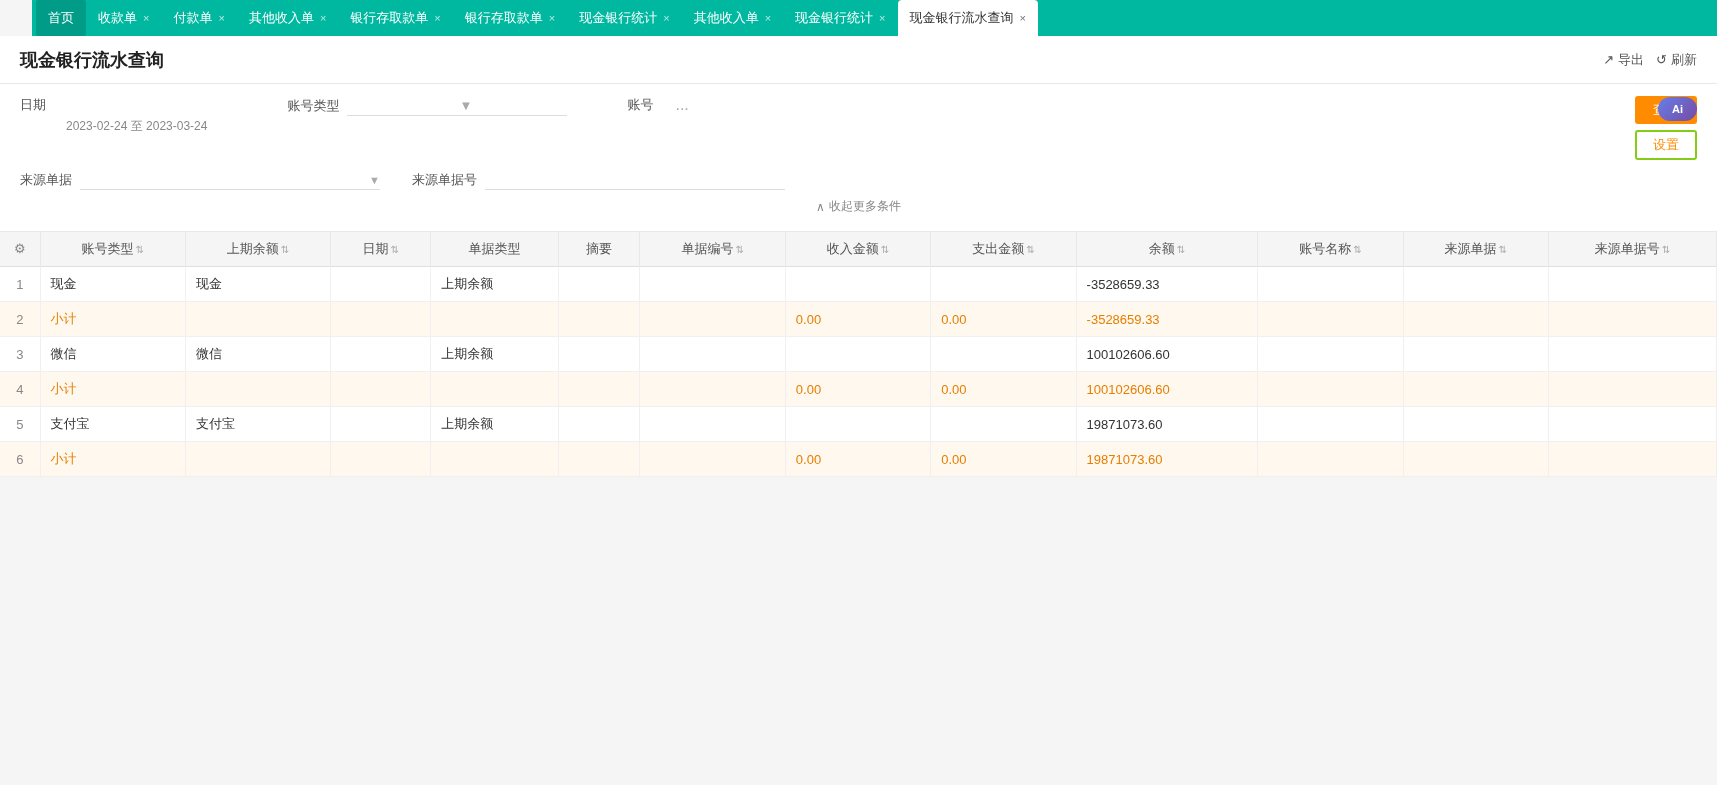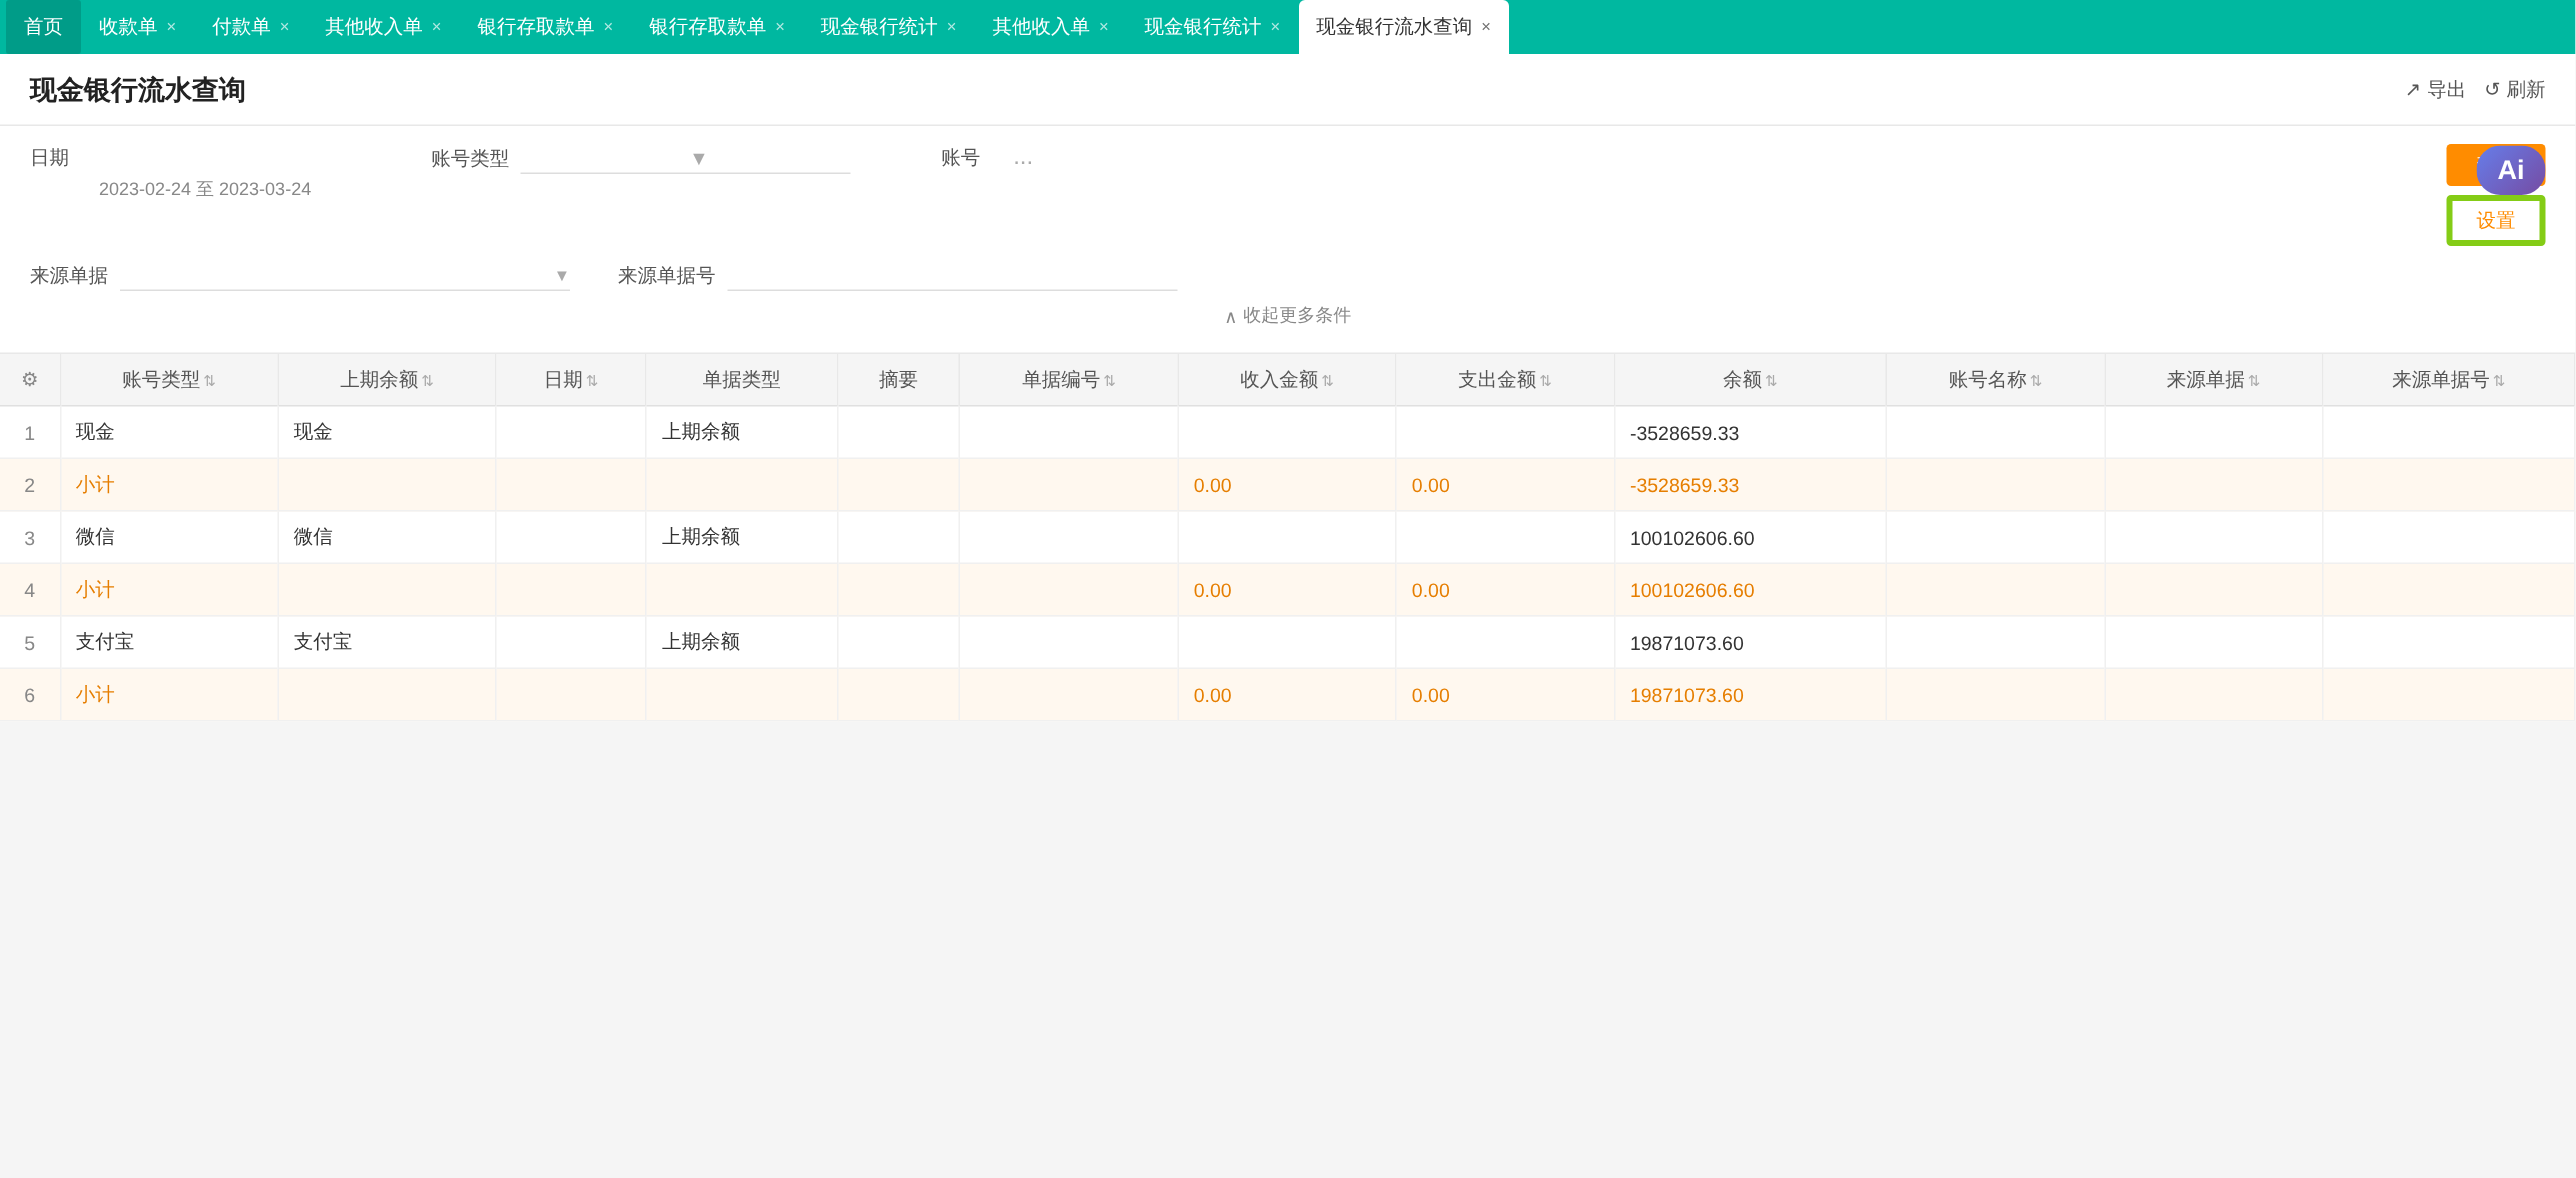--- a/index.html
+++ b/index.html
@@ -6,20 +6,21 @@
     body { font-family: 'Microsoft YaHei', Arial, sans-serif; font-size: 13px; background: #f5f5f5; color: #333; }
 
     
     .top-nav {
       background: #00b8a0;
       display: flex;
       align-items: center;
       height: 36px;
       padding: 0 4px;
       overflow: hidden;
+      margin-left: 32px;
     }
     .nav-item {
       color: #fff;
       padding: 0 12px;
       height: 36px;
       display: flex;
       align-items: center;
       cursor: pointer;
       white-space: nowrap;
       font-size: 13px;
@@ -133,21 +134,21 @@
       color: #fff;
       border: none;
       padding: 5px 18px;
       border-radius: 3px;
       cursor: pointer;
       font-size: 13px;
     }
     .btn-setting {
       background: #fff;
       color: #ff8c00;
-      border: 4px solid #84cc16;
+      border: 2px solid #84cc16;
       padding: 4px 16px;
       border-radius: 3px;
       cursor: pointer;
       font-size: 13px;
     }
     .collapse-btn {
       display: flex;
       align-items: center;
       justify-content: center;
       color: #888;
@@ -258,21 +259,21 @@
       background: transparent;
     }
     .top-right-ai {
       position: fixed;
       top: 97px;
       right: 20px;
       background: linear-gradient(135deg, #667eea, #764ba2);
       color: white;
       padding: 6px 14px;
       border-radius: 16px;
-      font-size: 18px;
+      font-size: 11px;
       font-weight: bold;
       cursor: pointer;
     }
   </style>
 </head>
 <body>
 
 <nav class="top-nav">
   <div class="nav-item nav-home">
     <span>首页</span>

